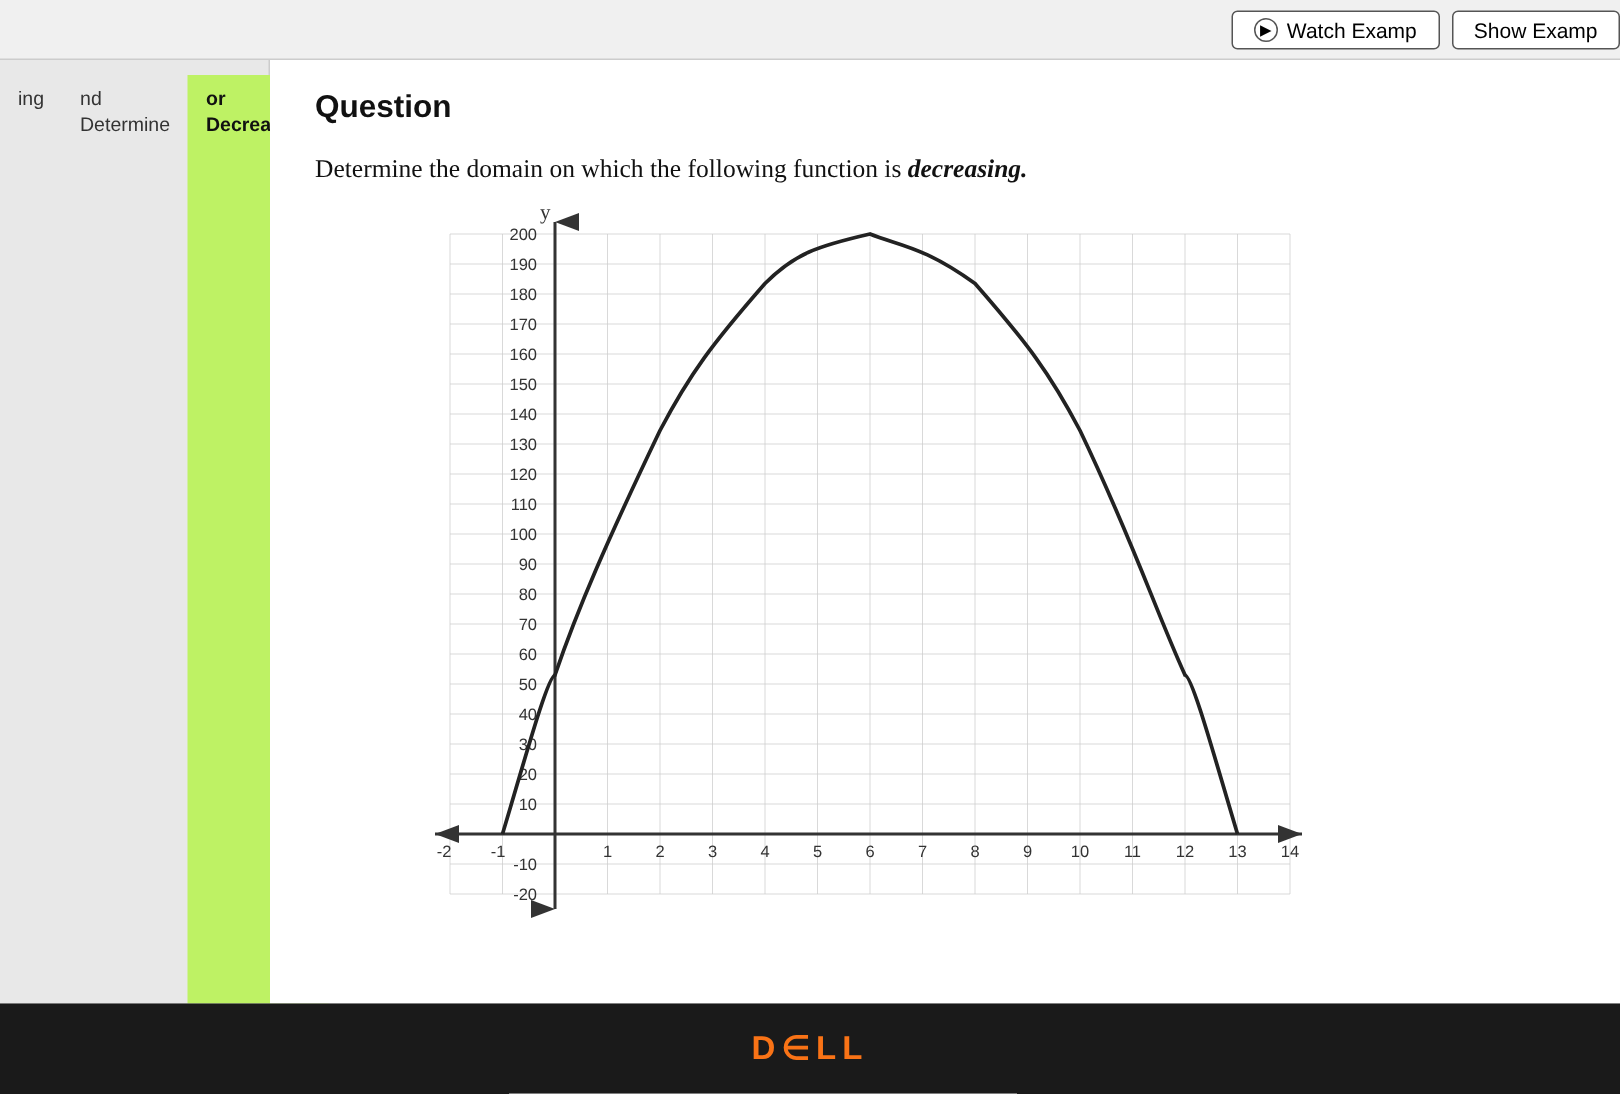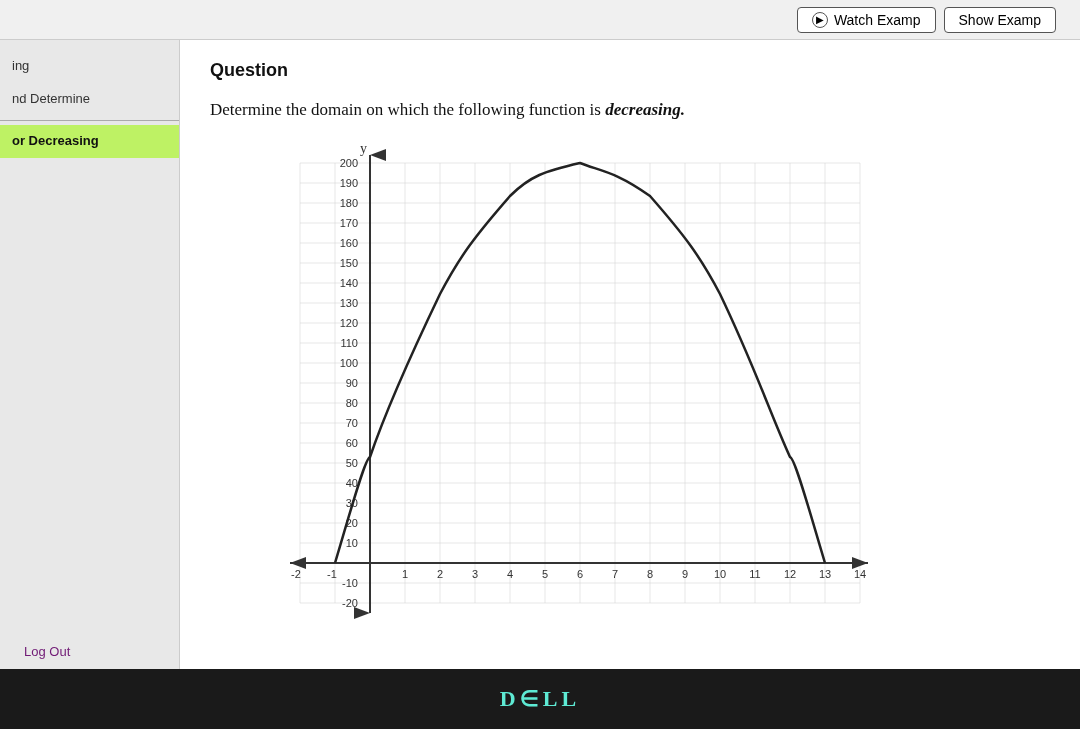--- a/index.html
+++ b/index.html
@@ -50,21 +50,21 @@
       justify-content: center;
       font-size: 10px;
     }
 
     .show-example-btn {
       display: flex;
       align-items: center;
       border: 1.5px solid #555;
       border-radius: 4px;
       padding: 4px 14px;
-      margin-right: 24px;
+      margin-right: 0;
       background: white;
       cursor: pointer;
       font-size: 14px;
       font-family: Arial, sans-serif;
     }
 
     
     .main-container {
       position: absolute;
       top: 40px;
@@ -73,21 +73,21 @@
       bottom: 60px;
       display: flex;
     }
 
     
     .sidebar {
       width: 180px;
       background: #e8e8e8;
       border-right: 1px solid #ccc;
       display: flex;
-      flex-direction: column;
+      flex-direction: row;
       padding-top: 10px;
     }
 
     .sidebar-item {
       padding: 8px 12px;
       font-size: 13px;
       font-family: Arial, sans-serif;
       color: #333;
       cursor: pointer;
       line-height: 1.3;
@@ -117,31 +117,31 @@
     
     .content-area {
       flex: 1;
       background: white;
       padding: 20px 30px;
       overflow: hidden;
       position: relative;
     }
 
     .question-label {
-      font-size: 18px;
+      font-size: 21px;
       font-weight: bold;
       font-family: Arial, sans-serif;
       margin-bottom: 16px;
       color: #111;
     }
 
     .question-text {
       font-size: 17px;
       font-family: Georgia, serif;
-      margin-bottom: 20px;
+      margin-bottom: 10px;
       color: #111;
       line-height: 1.5;
     }
 
     .question-text em {
       font-style: italic;
       font-weight: bold;
     }
 
     
@@ -309,14 +309,14 @@
         <text x="108" y="444" font-size="11" font-family="Arial" fill="#333" text-anchor="end">-10</text>
         <text x="108" y="464" font-size="11" font-family="Arial" fill="#333" text-anchor="end">-20</text>
 
         <path d="M 85,420 C 100,370 115,315 120,314 C 135,270 155,224 190,151 C 210,113 225,93 260,53 C 280,33 295,28 330,20 C 350,28 365,28 400,53 C 435,93 450,113 470,151 C 505,224 520,270 540,314 C 545,315 560,370 575,420" fill="none" stroke="#222" stroke-width="2.5"></path>
       </svg>
     </div>
   </div>
 </div>
 
 <div style="position:absolute;bottom:0;left:0;right:0;height:60px;background:#1a1a1a;display:flex;align-items:center;justify-content:center;">
-  <span style="color:#5eead4;font-size:22px;letter-spacing:4px;font-family:Liberation Serif, serif;font-weight:bold;">D∈LL</span>
+  <span style="color:#f97316;font-size:22px;letter-spacing:4px;font-family:Liberation Sans, sans-serif;font-weight:bold;">D∈LL</span>
 </div>
 
 </body></html>

